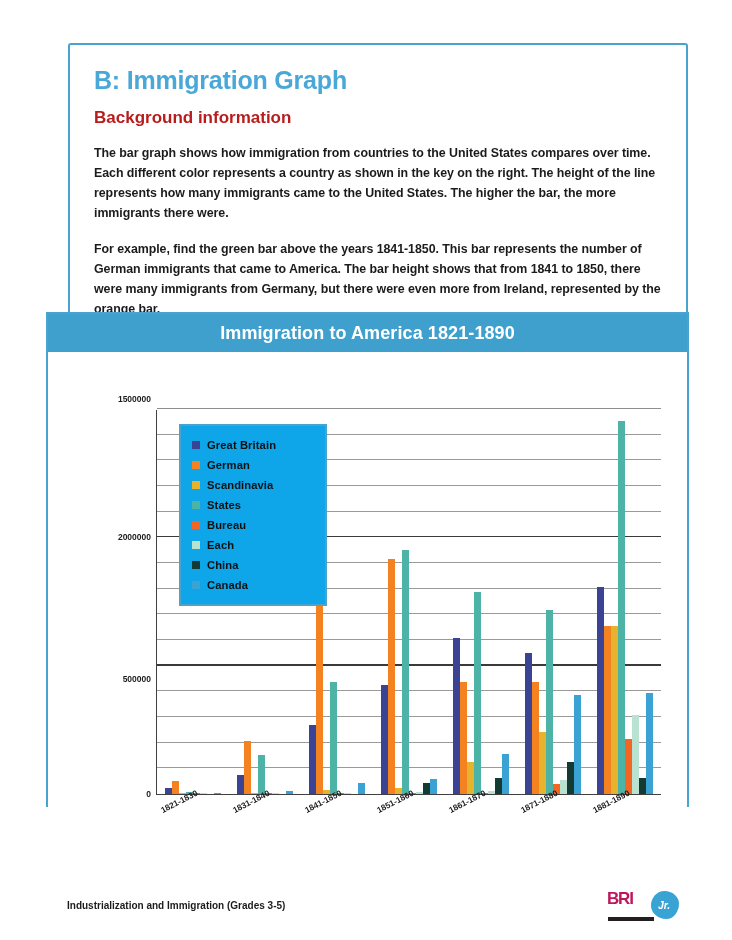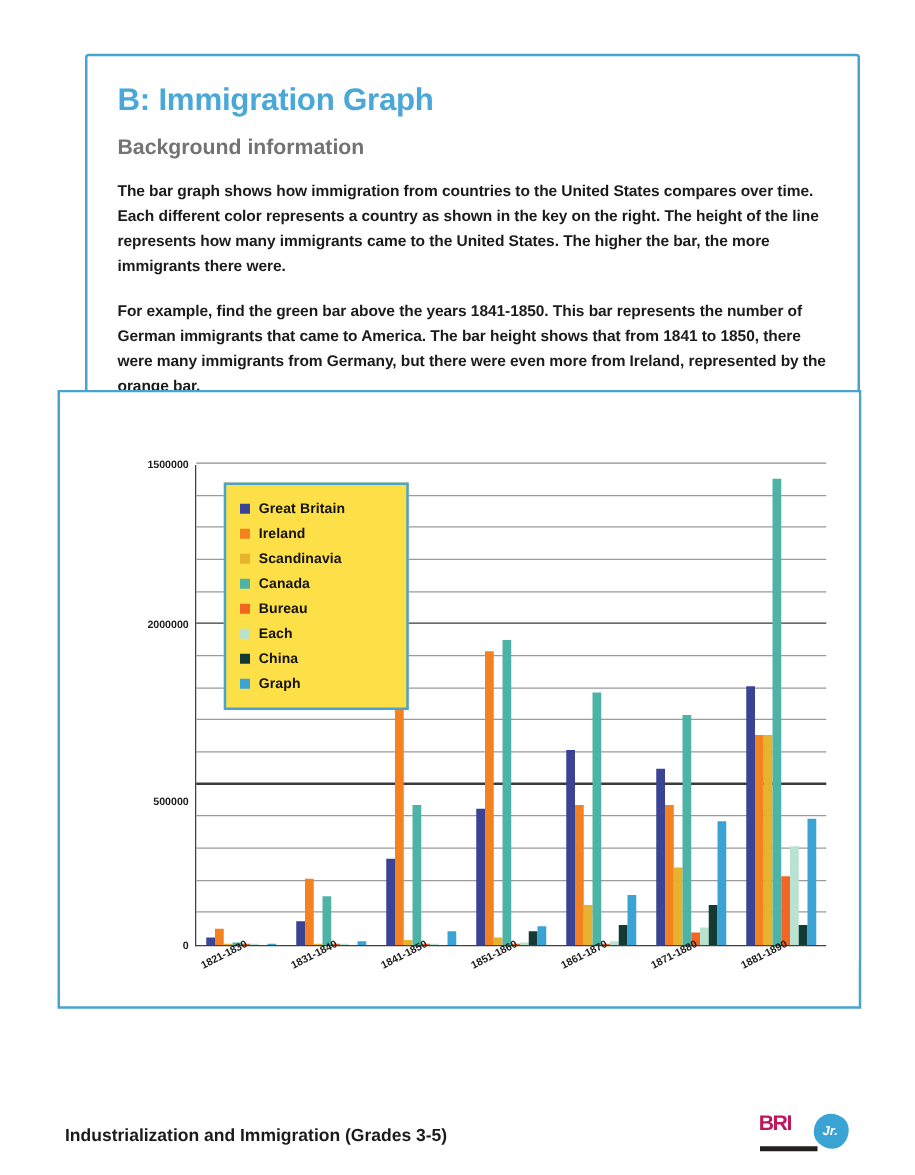--- a/index.html
+++ b/index.html
@@ -15,21 +15,21 @@
   .info-card {
     position: absolute; left: 68px; top: 43px; width: 620px; height: 272px;
     background: #ffffff; border: 2px solid #4aa3cf; border-radius: 3px;
     padding: 22px 24px 0 24px;
   }
   .h-title {
     font-size: 25px; font-weight: bold; color: #4aa8d8; letter-spacing: -0.2px;
     margin: 0 0 14px 0; line-height: 1.1;
   }
   .h-sub {
-    font-size: 17px; font-weight: bold; color: #737373; margin: 0 0 16px 0; line-height: 1.1;
+    font-size: 17px; font-weight: bold; color: #b91c1c; margin: 0 0 16px 0; line-height: 1.1;
   }
   .para {
     font-size: 12.4px; font-weight: bold; color: #1b1b1b; line-height: 1.62;
     margin: 0 0 15px 0; letter-spacing: -0.05px;
   }
 
   
   .chart-panel {
     position: absolute; left: 46px; top: 312px; width: 643px; height: 495px;
     background: #ffffff; border: 2px solid #4aa3cf;
@@ -63,39 +63,39 @@
   .xlabel {
     position: absolute; top: 100%; left: 50%;
     margin-top: 12px;
     transform-origin: left top; transform: translateX(-34px) rotate(-27deg);
     font-size: 8.4px; font-weight: bold; color: #1b1b1b; white-space: nowrap;
   }
 
   
   .legend {
     position: absolute; left: 131px; top: 72px; width: 148px;
-    background: #fde047; border: 2px solid #4aa3cf;
+    background: #0ea5e9; border: 2px solid #4aa3cf;
     padding: 9px 10px 9px 11px; z-index: 5;
   }
   .legend-row { display: flex; align-items: center; height: 20px; }
   .swatch { width: 8px; height: 8px; flex: 0 0 8px; margin-right: 7px; }
   .legend-label { font-size: 11.2px; font-weight: bold; color: #111; letter-spacing: 0.1px; }
 
   
   .source-card {
     position: absolute; left: 79px; top: 816px; width: 590px; height: 45px;
     background: #fff; border: 1.5px solid #4aa3cf;
     display: flex; align-items: center; padding-left: 18px;
   }
   .source-text { font-size: 10.6px; font-weight: bold; color: #1b1b1b; }
 
   
   .footer-text {
-    position: absolute; left: 52px; top: 900px;
-    font-size: 14px; font-weight: bold; color: #1b1b1b;
+    position: absolute; left: 67px; top: 900px;
+    font-size: 10px; font-weight: bold; color: #1b1b1b;
   }
   .logo { position: absolute; left: 607px; top: 888px; width: 80px; height: 36px; }
   .logo-bri {
     position: absolute; left: 0; top: 2px;
     font-size: 17px; font-weight: bold; color: #be185d;
     letter-spacing: -1.2px; line-height: 1;
   }
   .logo-underline { position: absolute; left: 1px; top: 29px; width: 46px; height: 3.5px; background: #231f20; }
   .logo-blob {
     position: absolute; left: 44px; top: 3px; width: 28px; height: 28px;
@@ -112,20 +112,21 @@
 <div class="page">
 
   <div class="info-card">
     <h1 class="h-title">B: Immigration Graph</h1>
     <h2 class="h-sub">Background information</h2>
     <p class="para">The bar graph shows how immigration from countries to the United States compares over time. Each different color represents a country as shown in the key on the right. The height of the line represents how many immigrants came to the United States. The higher the bar, the more immigrants there were.</p>
     <p class="para">For example, find the green bar above the years 1841-1850. This bar represents the number of German immigrants that came to America. The bar height shows that from 1841 to 1850, there were many immigrants from Germany, but there were even more from Ireland, represented by the orange bar.</p>
   </div>
 
   <div class="chart-panel">
+    <div class="chart-title-bar">Immigration to America 1821-1890</div>
     <div class="chart-body">
 
       <div class="plot" id="plot">
         <div id="gridlines">
             <div class="gridline" style="bottom: 25.6667px;"></div>
             <div class="gridline" style="bottom: 51.3333px;"></div>
             <div class="gridline" style="bottom: 77px;"></div>
             <div class="gridline" style="bottom: 102.667px;"></div>
             <div class="gridline major" style="bottom: 128.333px;"></div>
             <div class="gridline" style="bottom: 154px;"></div>
@@ -136,21 +137,21 @@
             <div class="gridline" style="bottom: 282.333px;"></div>
             <div class="gridline" style="bottom: 308px;"></div>
             <div class="gridline" style="bottom: 333.667px;"></div>
             <div class="gridline" style="bottom: 359.333px;"></div>
             <div class="gridline major top" style="bottom: 385px;"></div>
           </div>
         <div id="ylabels">
             <div class="ylabel" style="bottom: 0px; top: auto; transform: translateY(50%);">0</div>
             <div class="ylabel" style="bottom: 115px; top: auto; transform: translateY(50%);">500000</div>
             <div class="ylabel" style="bottom: 256.667px; top: auto; transform: translateY(50%);">2000000</div>
-            <div class="ylabel" style="bottom: 385px; top: auto; transform: translateY(50%);">1500000</div>
+            <div class="ylabel" style="bottom: 395px; top: auto; transform: translateY(50%);">1500000</div>
           </div>
         <div class="groups" id="groups">
             <div class="group">
               <div class="bar" title="Great Britain 1821-1830: 25000" style="height: 6.41667px; background: rgb(59, 67, 149);"></div>
               <div class="bar" title="Ireland 1821-1830: 51000" style="height: 13.09px; background: rgb(245, 130, 32);"></div>
               <div class="bar" title="Scandinavia 1821-1830: 300" style="height: 0.8px; background: rgb(232, 179, 44);"></div>
               <div class="bar" title="Germany 1821-1830: 7000" style="height: 1.79667px; background: rgb(76, 179, 166);"></div>
               <div class="bar" title="Russia 1821-1830: 100" style="height: 0.8px; background: rgb(242, 101, 34);"></div>
               <div class="bar" title="Italy 1821-1830: 400" style="height: 0.8px; background: rgb(185, 226, 208);"></div>
               <div class="bar" title="China 1821-1830: 0" style="height: 0px; background: rgb(19, 58, 51);"></div>
@@ -226,45 +227,45 @@
           </div>
       </div>
 
       <div class="legend" id="legend">
           <div class="legend-row">
             <span class="swatch" style="background: rgb(59, 67, 149);"></span>
             <span class="legend-label">Great Britain</span>
           </div>
           <div class="legend-row">
             <span class="swatch" style="background: rgb(245, 130, 32);"></span>
-            <span class="legend-label">Ireland</span>
+            <span class="legend-label">German</span>
           </div>
           <div class="legend-row">
             <span class="swatch" style="background: rgb(232, 179, 44);"></span>
             <span class="legend-label">Scandinavia</span>
           </div>
           <div class="legend-row">
             <span class="swatch" style="background: rgb(76, 179, 166);"></span>
-            <span class="legend-label">Canada</span>
+            <span class="legend-label">States</span>
           </div>
           <div class="legend-row">
             <span class="swatch" style="background: rgb(242, 101, 34);"></span>
             <span class="legend-label">Bureau</span>
           </div>
           <div class="legend-row">
             <span class="swatch" style="background: rgb(185, 226, 208);"></span>
             <span class="legend-label">Each</span>
           </div>
           <div class="legend-row">
             <span class="swatch" style="background: rgb(19, 58, 51);"></span>
             <span class="legend-label">China</span>
           </div>
           <div class="legend-row">
             <span class="swatch" style="background: rgb(59, 163, 212);"></span>
-            <span class="legend-label">Graph</span>
+            <span class="legend-label">Canada</span>
           </div>
         </div>
     </div>
   </div>
 
 
   <div class="footer-text">Industrialization and Immigration (Grades 3-5)</div>
   <div class="logo">
     <span class="logo-bri">BRI</span>
     <span class="logo-underline"></span>

